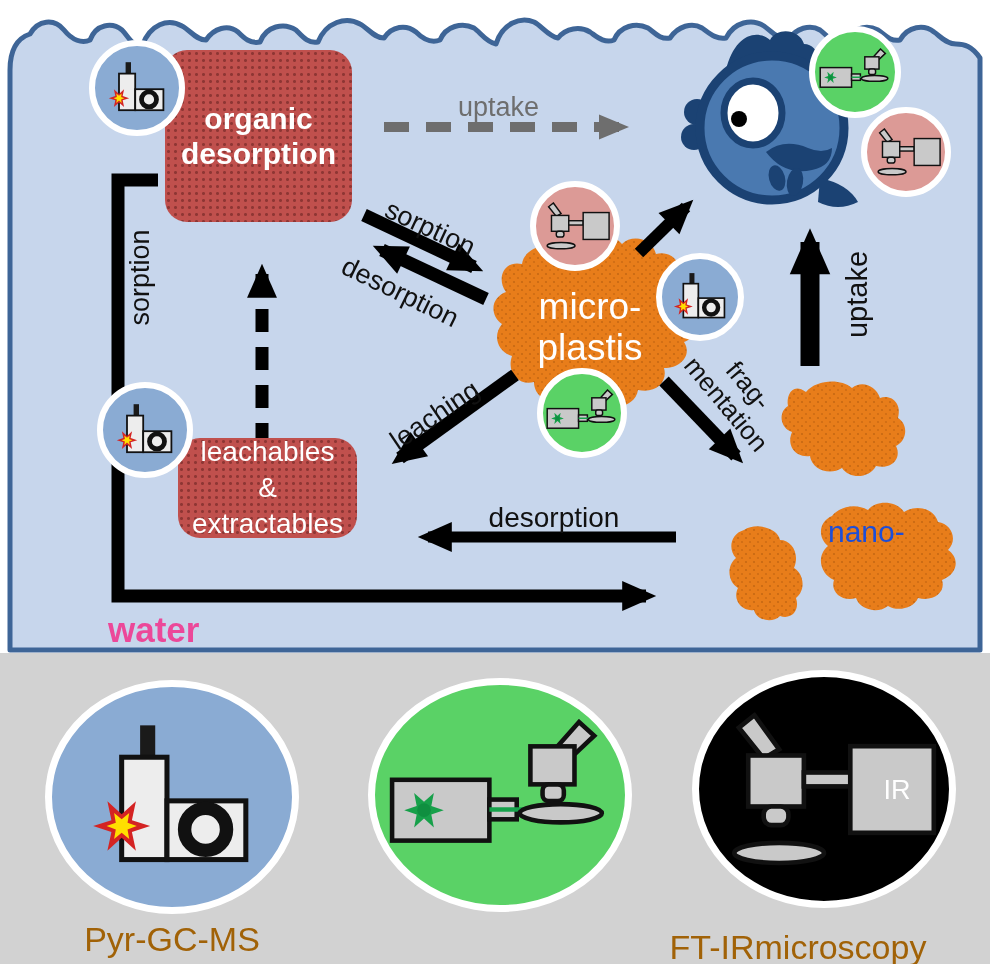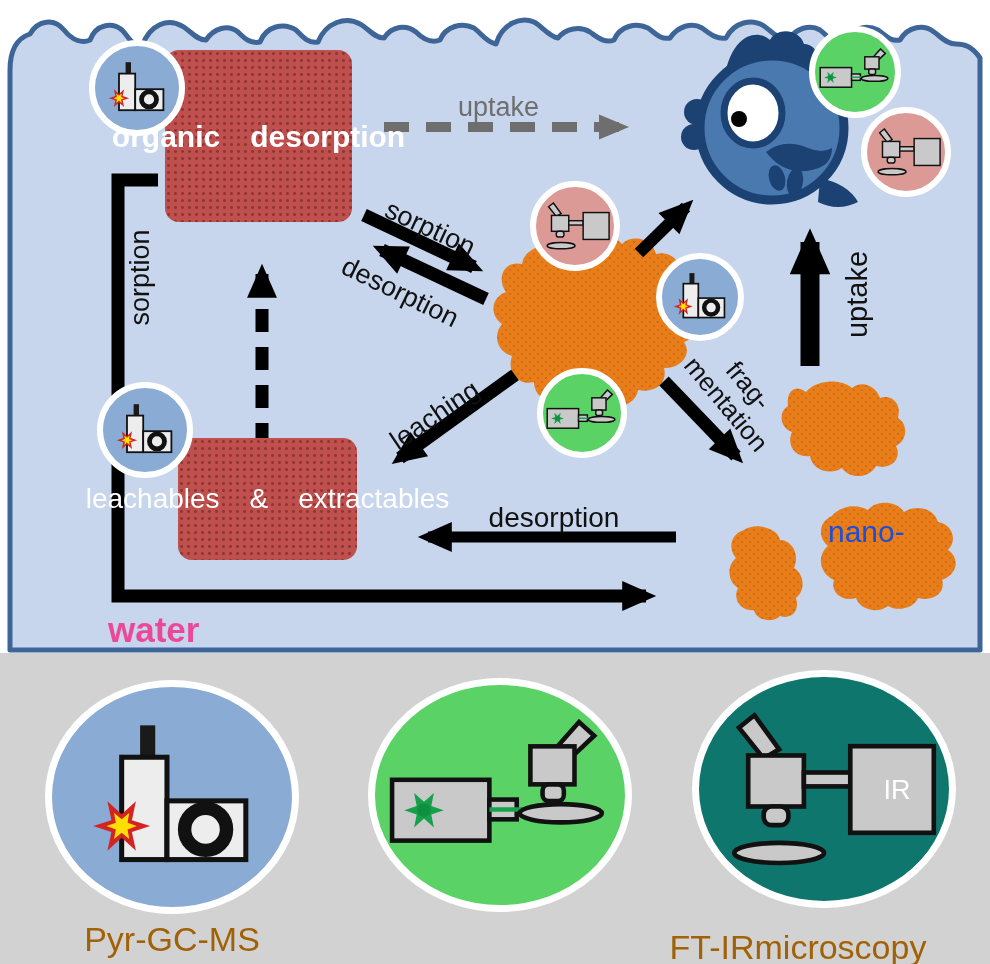--- a/index.html
+++ b/index.html
@@ -1,23 +1,23 @@
 <!DOCTYPE html>
 <html><head>
 <meta charset="utf-8">
 <style>
   html,body{margin:0;padding:0;background:#fff;}
   .stage{position:relative;width:990px;height:964px;overflow:hidden;background:#ffffff;
          font-family:"Liberation Sans",sans-serif;}
   .stage svg.scene{position:absolute;left:0;top:0;z-index:0;}
   .lbl{position:absolute;white-space:nowrap;color:#111;z-index:4;}
-  .redbox{position:absolute;z-index:2;background-color:#c0504d;border-radius:14px;
+  .redbox{position:absolute;z-index:2;background-color:#c0504d;border-radius:22px;
           background-image:radial-gradient(rgba(40,0,0,0.33) 1.3px, transparent 1.6px);
-          background-size:7px 7px;color:#fff;display:flex;flex-direction:row;
-          align-items:center;justify-content:center;text-align:center;box-sizing:border-box;gap:30px;}
+          background-size:7px 7px;color:#fff;display:flex;flex-direction:column;
+          align-items:center;justify-content:center;text-align:center;box-sizing:border-box;}
   .chip{position:absolute;z-index:5;border-radius:50%;border:6px solid #fff;
         box-sizing:border-box;display:flex;align-items:center;justify-content:center;}
   .chip.blue{background:#8aabd3;}
   .chip.green{background:#5ad266;}
   .chip.pink{background:#dc9a96;}
   .legend-band{position:absolute;left:0;top:653px;width:990px;height:311px;background:#d2d2d2;z-index:1;}
   .legend-circle{position:absolute;z-index:2;border-radius:50%;border:7px solid #fff;
         box-sizing:border-box;display:flex;align-items:center;justify-content:center;}
   .legend-label{position:absolute;z-index:2;font-size:34px;color:#a16207;text-align:center;white-space:nowrap;}
   .rot-ccw{transform:rotate(-90deg);}
@@ -141,26 +141,30 @@
     <line x1="676" y1="537" x2="428" y2="537" stroke="#000" stroke-width="11" marker-end="url(#mhead)"></line>
     <line x1="664" y1="381" x2="736" y2="456" stroke="#000" stroke-width="13" marker-end="url(#mhead)"></line>
     <line x1="639" y1="253" x2="686" y2="207" stroke="#000" stroke-width="12" marker-end="url(#mhead)"></line>
     <line x1="810" y1="366" x2="810" y2="242" stroke="#000" stroke-width="19" marker-end="url(#mheadBig)"></line>
   </svg>
 
   <div class="redbox" style="left:165px;top:50px;width:187px;height:172px;font-weight:bold;font-size:30px;line-height:35px;">
     <div>organic</div>
     <div>desorption</div>
   </div>
-  <div class="redbox" style="left:178px;top:438px;width:179px;height:122px;font-size:28px;line-height:36px;">
+  <div class="redbox" style="left:178px;top:438px;width:179px;height:100px;font-size:28px;line-height:36px;">
     <div>leachables</div>
     <div>&amp;</div>
     <div>extractables</div>
   </div>
 
+  <div class="lbl" style="left:505px;top:286px;width:170px;text-align:center;font-size:37px;line-height:41px;color:#fff;">
+    <div>micro-</div>
+    <div>plastis</div>
+  </div>
   <div class="lbl" style="left:828px;top:514px;width:140px;text-align:left;font-size:30px;line-height:35px;color:#1d4ed8;">
     <div>nano-</div>
   </div>
 
   <div class="lbl" style="left:458px;top:92px;font-size:27px;color:#6e6e6e;">uptake</div>
   <div class="lbl" style="left:370px;top:213px;width:120px;text-align:center;font-size:27px;transform:rotate(25deg);">sorption</div>
   <div class="lbl" style="left:330px;top:277px;width:140px;text-align:center;font-size:27px;transform:rotate(26deg);">desorption</div>
   <div class="lbl rot-ccw" style="left:80px;top:262px;width:120px;text-align:center;font-size:27px;">sorption</div>
   <div class="lbl" style="left:375px;top:400px;width:120px;text-align:center;font-size:27px;transform:rotate(-34deg);">leaching</div>
   <div class="lbl" style="left:484px;top:502px;width:140px;text-align:center;font-size:28px;">desorption</div>
@@ -212,21 +216,21 @@
   <div class="legend-circle" style="left:45px;top:680px;width:254px;height:234px;background:#8aabd3;">
     <svg width="168" height="151" viewBox="0 0 100 90">
         <use href="#icon-pyr"></use>
       </svg>
   </div>
   <div class="legend-circle" style="left:368px;top:678px;width:264px;height:234px;background:#5ad266;">
     <svg width="228" height="152" viewBox="0 0 150 100">
         <use href="#icon-raman"></use>
       </svg>
   </div>
-  <div class="legend-circle" style="left:692px;top:670px;width:264px;height:238px;background:#0f766e;">
+  <div class="legend-circle" style="left:692px;top:670px;width:264px;height:238px;background:#000000;">
     <svg width="232" height="155" viewBox="0 0 150 100">
         <use href="#icon-ftir"></use>
       </svg>
     <span class="ir-tag" style="left:168px;top:98px;width:60px;text-align:center;">IR</span>
   </div>
 
   <div class="legend-label" style="left:52px;top:920px;width:240px;">Pyr-GC-MS</div>
   <div class="legend-label" style="left:664px;top:920px;width:268px;margin-top:8px;">FT-IRmicroscopy</div>
 
 </div>

